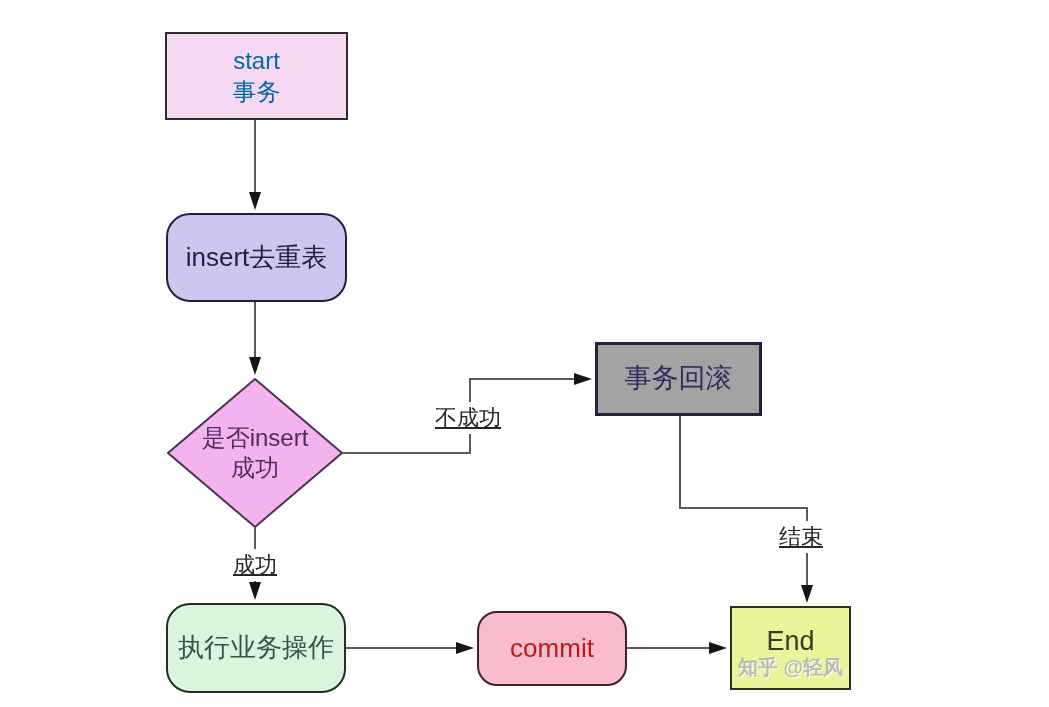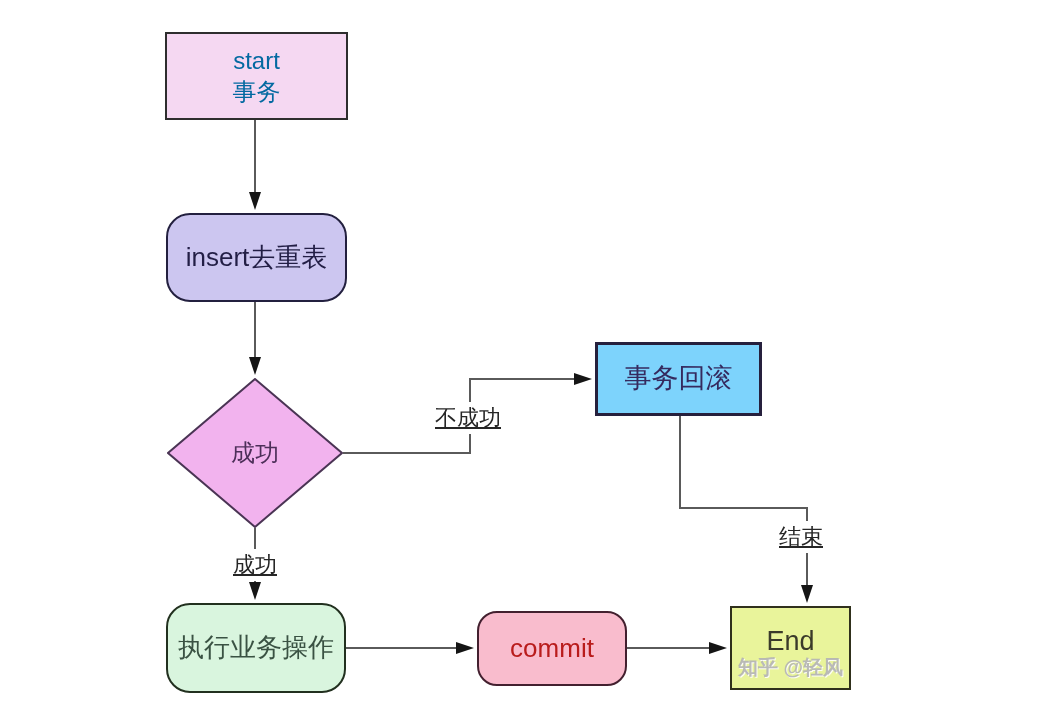--- a/index.html
+++ b/index.html
@@ -63,21 +63,21 @@
   .decision-label {
     position: relative;
     z-index: 1;
     color: #4d2f59;
     font-size: 24px;
     line-height: 1.25;
     text-align: center;
   }
   .node-rollback {
     left: 595px; top: 342px; width: 167px; height: 74px;
-    background: #7dd3fc;
+    background: #a3a3a3;
     border: 3px solid #26203d;
     color: #352a5e;
     font-size: 27px;
   }
   .node-execute {
     left: 166px; top: 603px; width: 180px; height: 90px;
     background: #d9f5de;
     border: 2px solid #22301f;
     border-radius: 24px;
     color: #3a5243;
@@ -151,20 +151,21 @@
 
   <div class="node node-insert">
     <span>insert去重表</span>
   </div>
 
   <div class="node node-decision">
     <svg width="176" height="150" viewBox="0 0 176 150">
       <polygon class="diamond-shape" points="88,1 175,75 88,149 1,75"></polygon>
     </svg>
     <div class="decision-label">
+      <div>是否insert</div>
       <div>成功</div>
     </div>
   </div>
 
   <div class="node node-rollback">
     <span>事务回滚</span>
   </div>
 
   <div class="node node-execute">
     <span>执行业务操作</span>

